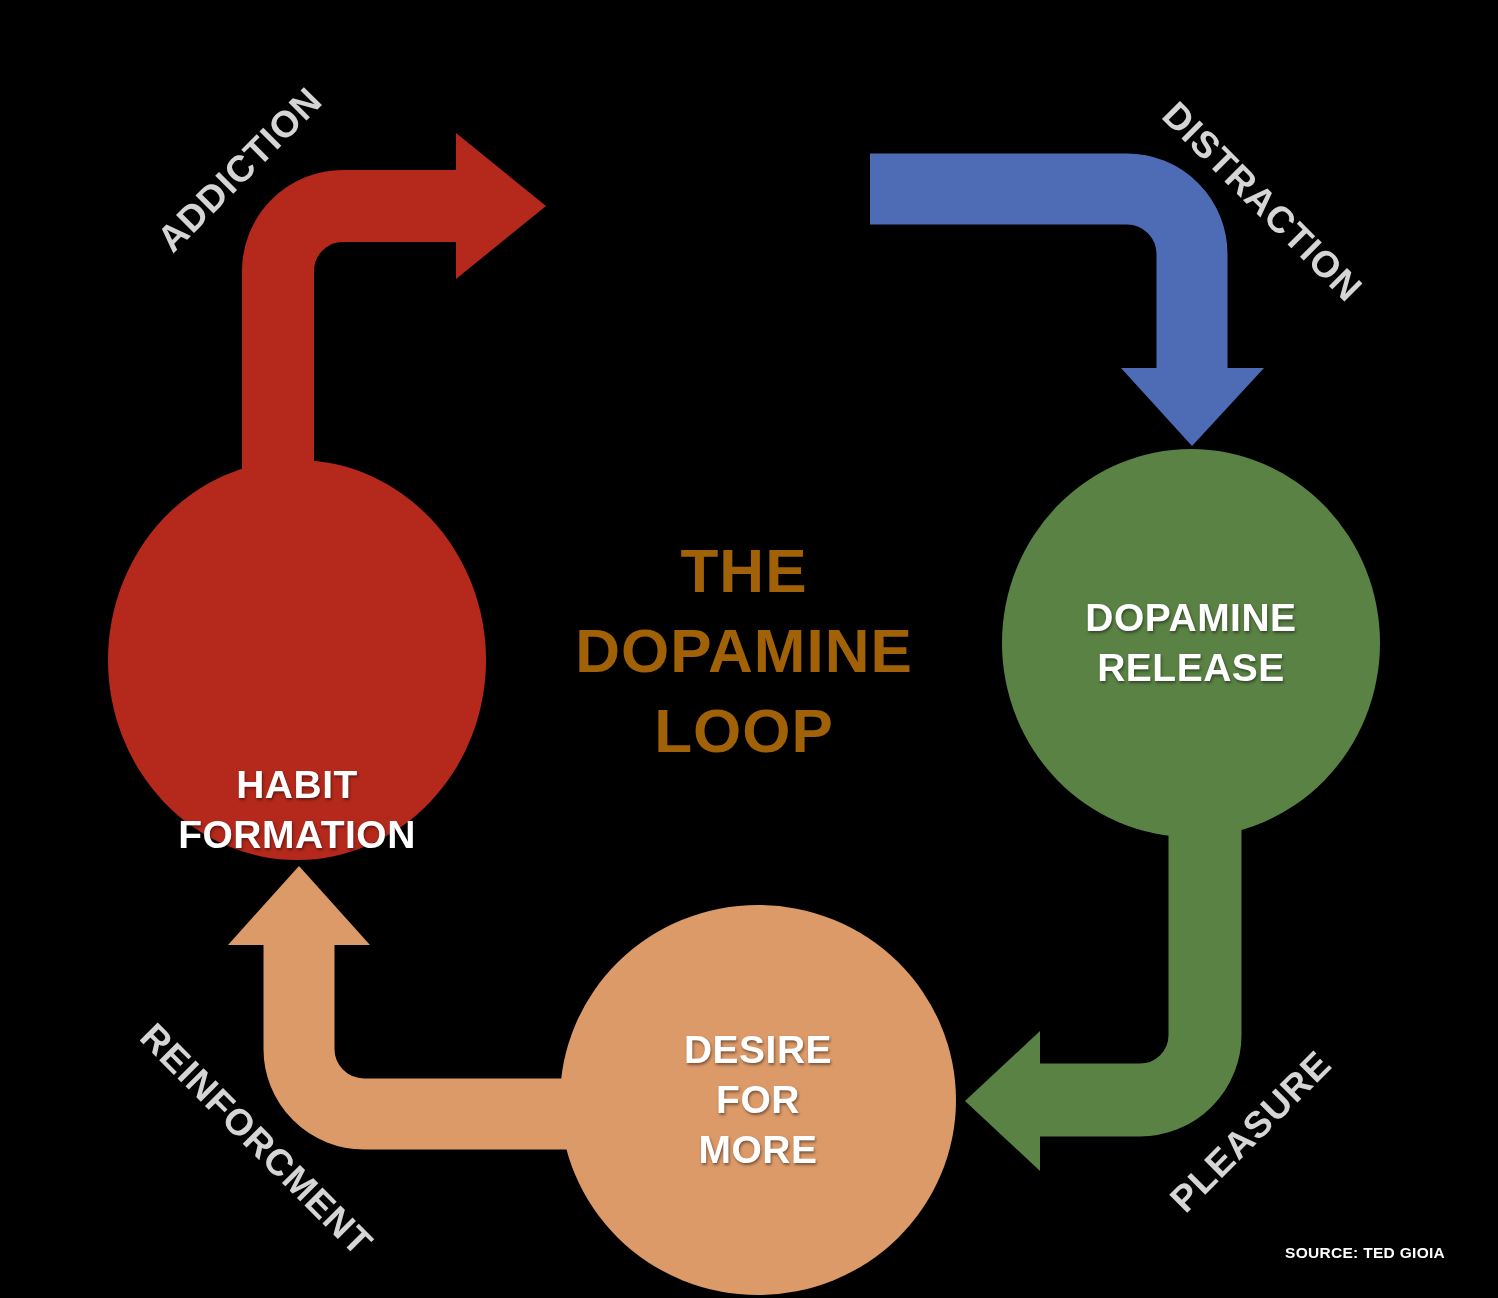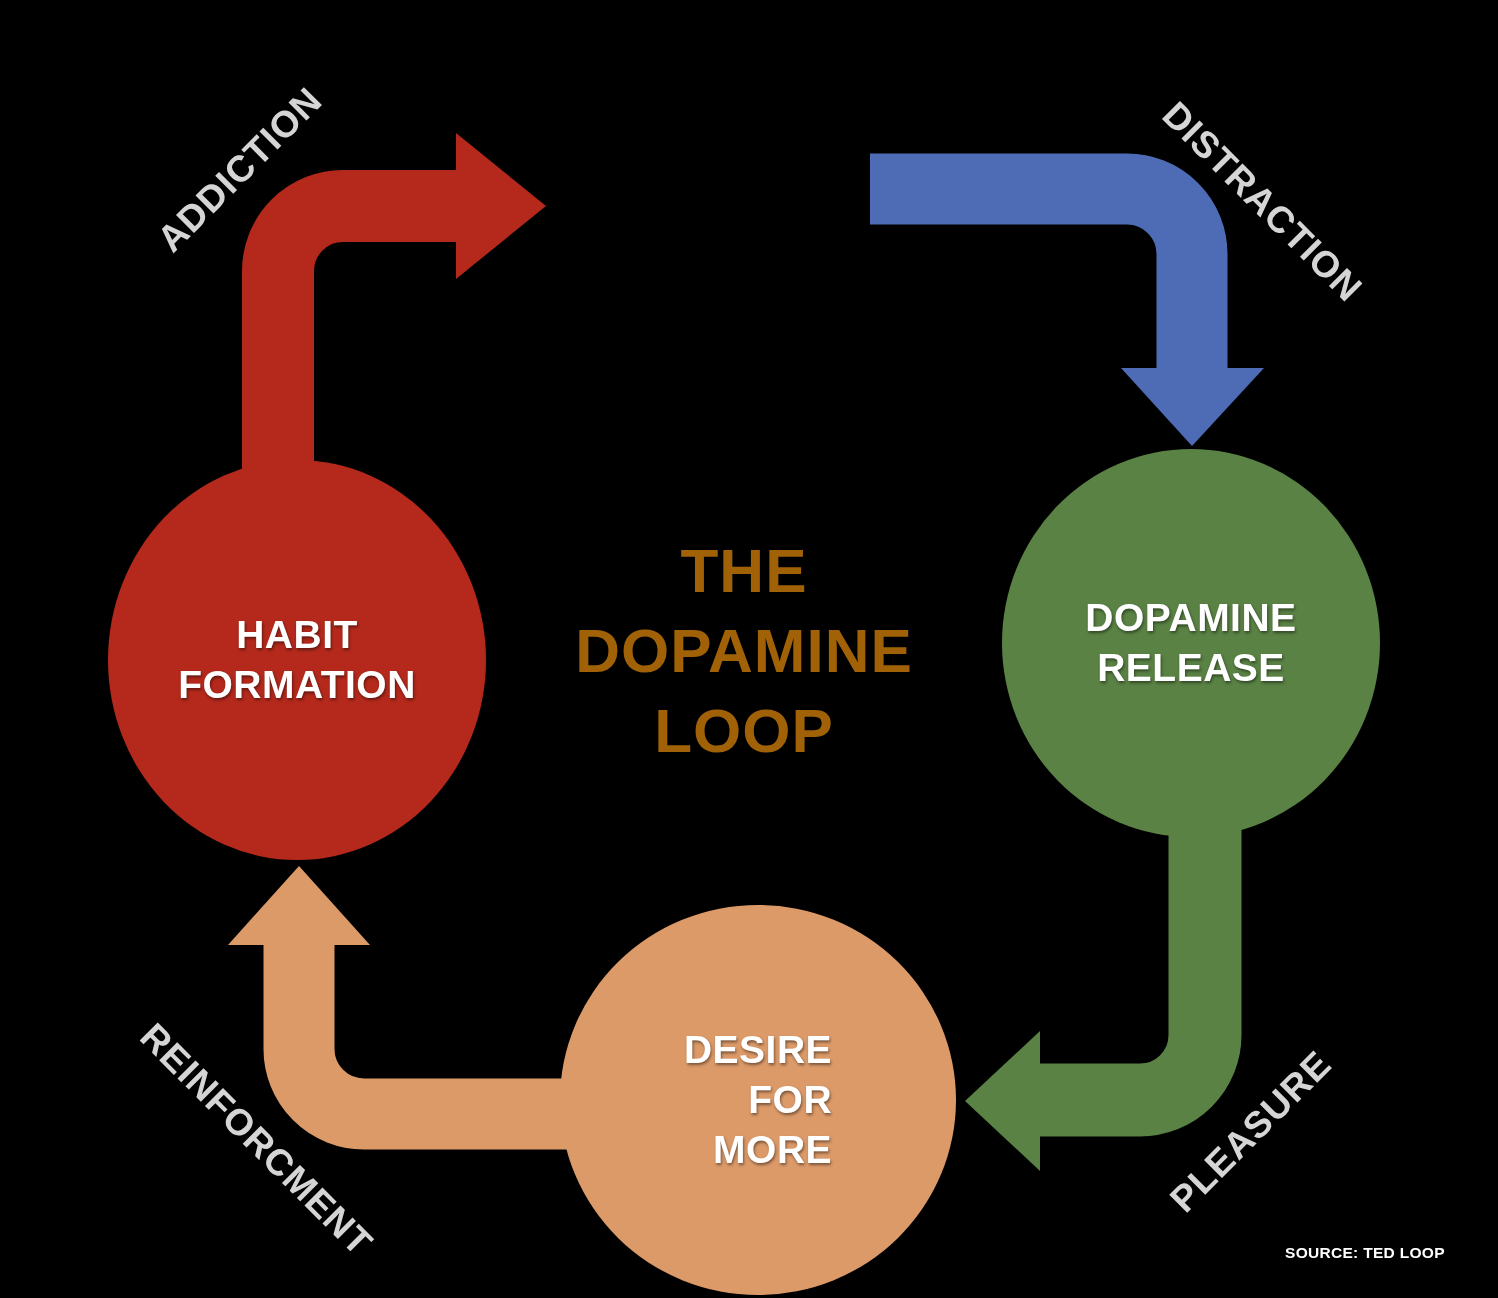--- a/index.html
+++ b/index.html
@@ -28,21 +28,21 @@
     color: #ffffff;
     font-weight: 700;
     font-size: 39px;
     line-height: 1.28;
     white-space: pre-line;
     text-shadow: 1px 2px 3px rgba(0,0,0,0.45);
     letter-spacing: 0.5px;
   }
   #node-stimulus        { left: 542px;  top: 26px;  width: 396px; height: 380px; }
   #node-dopamine        { left: 1002px; top: 449px; width: 378px; height: 388px; }
-  #node-habit           { left: 108px;  top: 460px; width: 378px; height: 400px; }
+  #node-habit           { left: 108px;  top: 460px; width: 378px; height: 400px; align-items: flex-end; }
   #node-desire          { left: 560px;  top: 905px; width: 396px; height: 390px; }
 
   #arrow-layer {
     position: absolute;
     left: 0; top: 0;
     width: 1498px;
     height: 1298px;
     z-index: 2;
     pointer-events: none;
   }
@@ -97,21 +97,21 @@
   <div class="node" id="node-dopamine" style="background-color: rgb(90, 130, 68);">
     <span class="node-label">DOPAMINE
 RELEASE</span>
   </div>
 
   <div class="node" id="node-habit" style="background-color: rgb(180, 41, 28);">
     <span class="node-label">HABIT
 FORMATION</span>
   </div>
 
-  <div class="node" id="node-desire" style="background-color: rgb(220, 154, 105); text-align: right;">
+  <div class="node" id="node-desire" style="background-color: rgb(220, 154, 105);">
     <span class="node-label">DESIRE
 FOR
 MORE</span>
   </div>
 
   <svg id="arrow-layer" viewBox="0 0 1498 1298" xmlns="http://www.w3.org/2000/svg">
 
     <g>
       <path d="M 278 540 L 278 271 A 65 65 0 0 1 343 206 L 456 206" fill="none" stroke-width="72" stroke="#b4291c"></path>
       <polygon points="456,133 456,279 546,206" fill="#b4291c"></polygon>
@@ -138,15 +138,15 @@
   <div class="edge-label" id="label-distraction">DISTRACTION</div>
 
   <div class="edge-label" id="label-pleasure">PLEASURE</div>
 
   <div class="edge-label" id="label-reinforcement">REINFORCMENT</div>
 
   <div id="diagram-title">THE
 DOPAMINE
 LOOP</div>
 
-  <div id="source-credit">SOURCE: TED LOOP</div>
+  <div id="source-credit">SOURCE: TED GIOIA</div>
 
 </div>
 
 </body></html>

